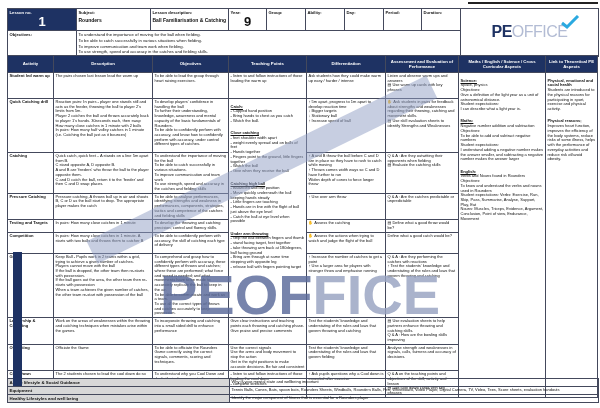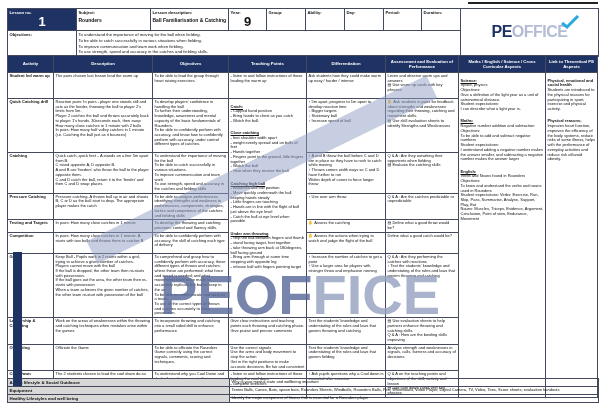--- a/index.html
+++ b/index.html
@@ -11,21 +11,21 @@
   .abs{position:absolute;}
   
   .tophead{left:7px;top:8px;}
   .tlabel{font-size:4.2px;font-weight:bold;}
   .tvalue{font-size:5px;font-weight:bold;margin-top:2px;}
   .navy{background:#1e3263;color:#fff;}
   .bignum{font-size:13px;font-weight:bold;text-align:center;line-height:1.1;}
   .objcell{font-size:4.2px;line-height:1.35;}
   .logo-cell{vertical-align:middle;text-align:center;position:relative;}
   .logo-pe{font-size:16px;font-weight:bold;color:#1e3263;letter-spacing:-0.5px;}
-  .logo-office{font-size:16px;font-weight:bold;color:#b3bcd4;letter-spacing:-0.5px;}
+  .logo-office{font-size:16px;font-weight:normal;color:#b3bcd4;letter-spacing:-0.5px;}
   .logo-tick{position:absolute;right:18px;top:6px;}
   
   .main{left:7px;top:55px;}
   .hrow th{background:#1e3263;color:#fff;font-size:4.3px;font-weight:bold;
            text-align:center;vertical-align:middle;line-height:1.2;}
   .cell{font-size:4px;line-height:1.18;white-space:pre-line;}
   .act{font-size:4.1px;font-weight:bold;line-height:1.15;}
   .tp-title{font-weight:bold;text-decoration:underline;display:block;}
   .tp-sec{margin-bottom:3px;}
   .cur-title{font-weight:bold;text-decoration:underline;display:block;}

